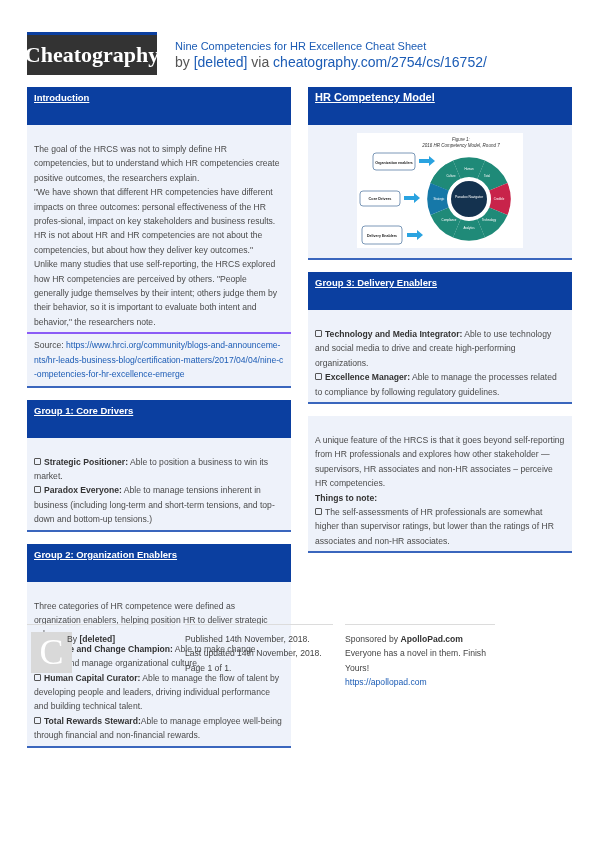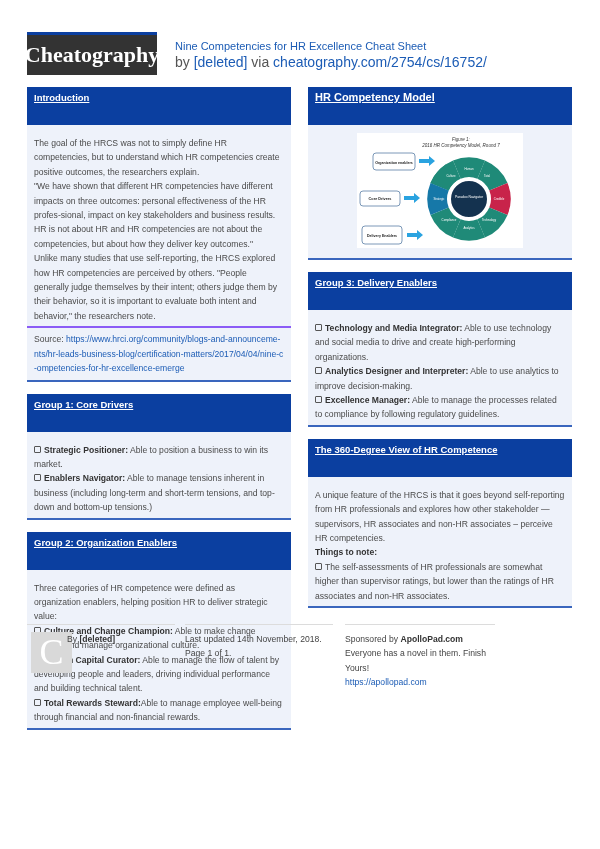--- a/index.html
+++ b/index.html
@@ -13,21 +13,21 @@
   .byline { color: #555; font-size: 14px; line-height: 14px; }
   .byline a { color: #1c5cb5; text-decoration: none; }
 
   .col { position: absolute; top: 87px; width: 264px; }
   .col-left { left: 27px; }
   .col-right { left: 287px; margin-left: 21px; }
 
   .box { background: #eef2fa; border-bottom: 2px solid #3a66bd; margin-bottom: 12px; }
   .box-head { background: #0b3fa0; color: #ffffff; font-weight: bold; font-size: 9.5px; padding: 0 7px; height: 38px; line-height: 21px; text-decoration: underline; }
   .box-head.big { font-size: 11px; }
-  .box-body { padding: 11px 7px 3px 7px; font-size: 8.6px; line-height: 14.4px; color: #4a4a4a; }
+  .box-body { padding: 17px 7px 3px 7px; font-size: 8.6px; line-height: 14.4px; color: #4a4a4a; }
   .box-body b { color: #333; }
   .box-body .src { border-top: 2px solid #8b5cf6; margin: 3px -7px 0 -7px; padding: 4px 7px 1px 7px; }
   .box-body a { color: #1c5cb5; text-decoration: none; word-break: break-all; }
   .cb { display: inline-block; width: 7px; height: 7px; border: 1px solid #555; border-radius: 1px; margin-right: 3px; vertical-align: 0px; }
 
   .fig-wrap { padding: 8px 0 10px 0; display: flex; justify-content: center; }
   .fig { width: 166px; height: 115px; background: #ffffff; position: relative; }
 
   .footer { position: absolute; top: 624px; left: 27px; width: 545px; height: 70px; }
   .fcol { position: absolute; top: 0; border-top: 1px solid #dcdcdc; padding-top: 7px; font-size: 8.6px; line-height: 14.4px; color: #444; }
@@ -67,21 +67,21 @@
         <span>Source:</span>
         <a>https://www.hrci.org/community/blogs-and-announceme-nts/hr-leads-business-blog/certification-matters/2017/04/04/nine-c-ompetencies-for-hr-excellence-emerge</a>
       </div>
     </div>
   </div>
 
   <div class="box">
     <div class="box-head">Group 1: Core Drivers</div>
     <div class="box-body">
       <div><span class="cb"></span><b>Strategic Positioner:</b><span> Able to position a business to win its market.</span></div>
-      <div><span class="cb"></span><b>Enablers Navigator:</b><span> Able to manage tensions inherent in business (including long-term and short-term tensions, and top-down and bottom-up tensions.)</span></div>
+      <div><span class="cb"></span><b>Paradox Everyone:</b><span> Able to manage tensions inherent in business (including long-term and short-term tensions, and top-down and bottom-up tensions.)</span></div>
     </div>
   </div>
 
   <div class="box">
     <div class="box-head">Group 2: Organization Enablers</div>
     <div class="box-body">
       <div>Three categories of HR competence were defined as organization enablers, helping position HR to deliver strategic value:</div>
       <div><span class="cb"></span><b>Culture and Change Champion:</b><span> Able to make change happen and manage organizational culture.</span></div>
       <div><span class="cb"></span><b>Human Capital Curator:</b><span> Able to manage the flow of talent by developing people and leaders, driving individual performance and building technical talent.</span></div>
       <div><span class="cb"></span><b>Total Rewards Steward:</b><span>Able to manage employee well-being through financial and non-financial rewards.</span></div>
@@ -133,43 +133,42 @@
           </g>
         </svg>
       </div>
     </div>
   </div>
 
   <div class="box">
     <div class="box-head">Group 3: Delivery Enablers</div>
     <div class="box-body">
       <div><span class="cb"></span><b>Technology and Media Integrator:</b><span> Able to use technology and social media to drive and create high-performing organizations.</span></div>
-      <div><span class="cb"></span><b>Analytics Designer and Interpreter:</b><span> Able to use analytics to improve decision-making.</span></div>
       <div><span class="cb"></span><b>Excellence Manager:</b><span> Able to manage the processes related to compliance by following regulatory guidelines.</span></div>
     </div>
   </div>
 
   <div class="box">
-    <div class="box-head">The 360-Degree View of HR Competence</div>
     <div class="box-body">
       <div>A unique feature of the HRCS is that it goes beyond self-reporting from HR professionals and explores how other stakeholder — supervisors, HR associates and non-HR associates – perceive HR competencies.</div>
       <div><b>Things to note:</b></div>
       <div><span class="cb"></span><span>The self-assessments of HR professionals are somewhat higher than supervisor ratings, but lower than the ratings of HR associates and non-HR associates.</span></div>
     </div>
   </div>
 </div>
 
 <div class="footer">
   <div class="fcol fc1">
     <div class="avatar">C</div>
     <div class="txt">
       <div><span>By</span> <b>[deleted]</b></div>
     </div>
   </div>
   <div class="fcol fc2">
+    <div>Published 14th November, 2018.</div>
     <div>Last updated 14th November, 2018.</div>
     <div>Page 1 of 1.</div>
   </div>
   <div class="fcol fc3">
     <div><span>Sponsored by</span> <b>ApolloPad.com</b></div>
     <div>Everyone has a novel in them. Finish Yours!</div>
     <a>https://apollopad.com</a>
   </div>
 </div>
 

